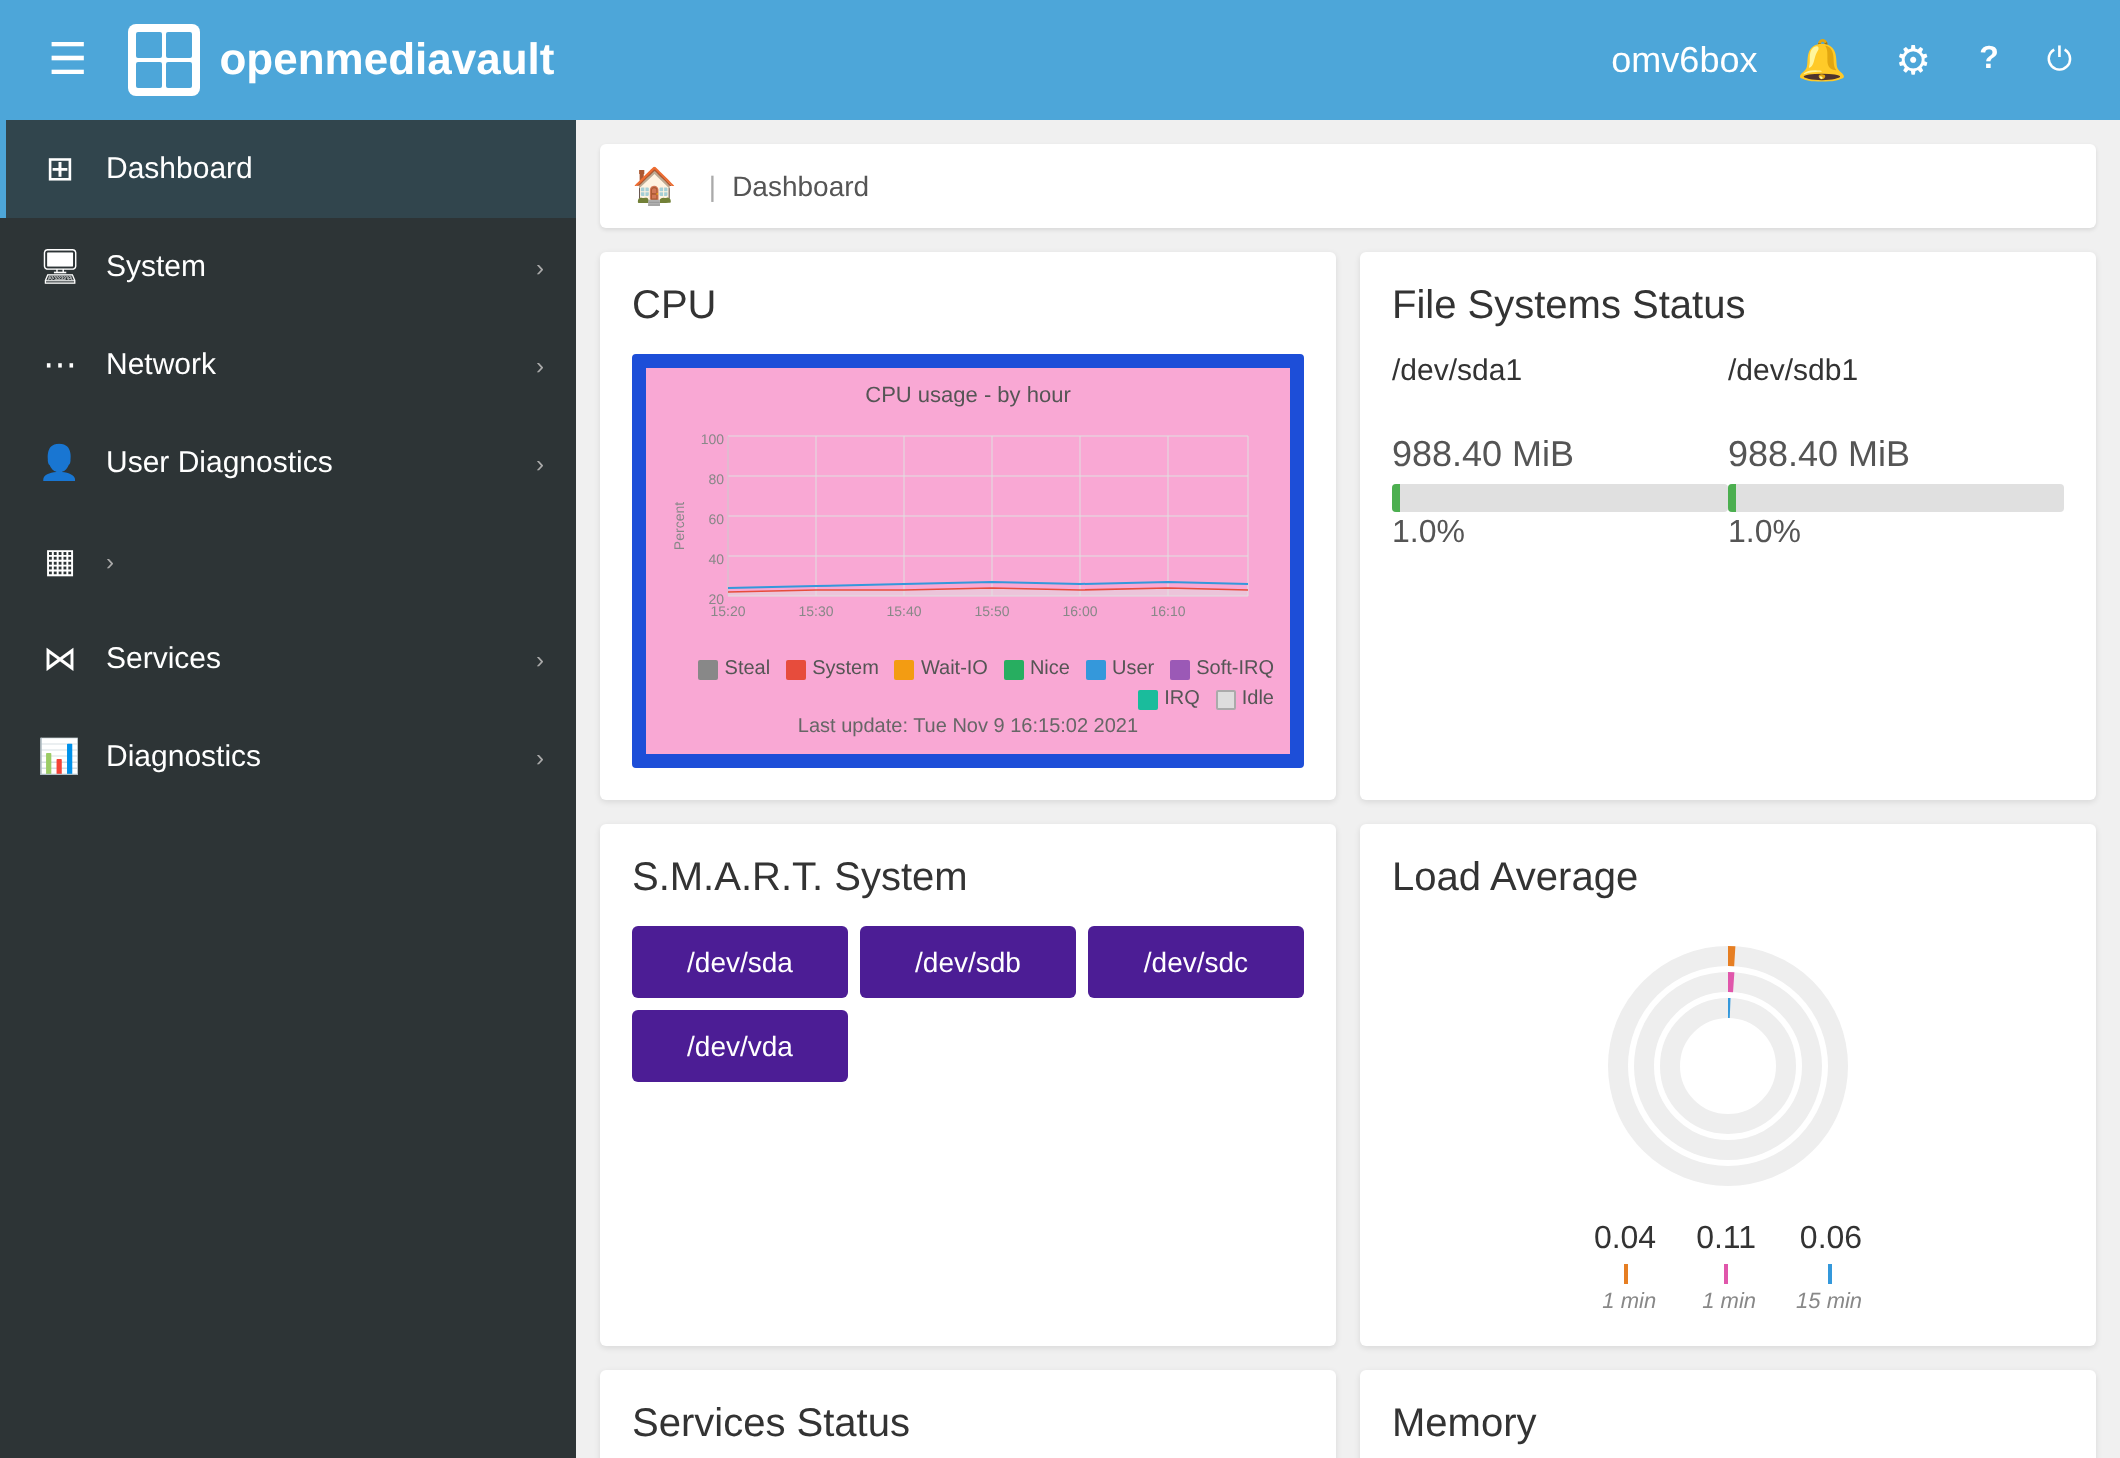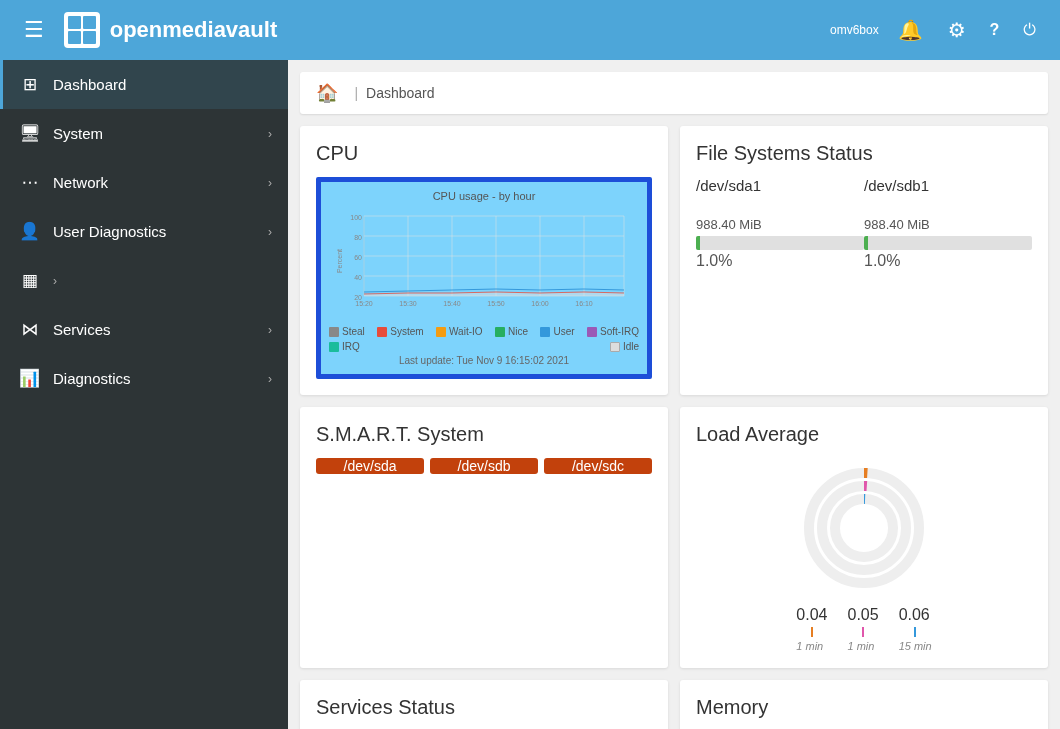--- a/index.html
+++ b/index.html
@@ -145,53 +145,53 @@
     }
     .card-title {
       font-size: 20px;
       font-weight: 400;
       color: #333;
       margin-bottom: 12px;
     }
 
     
     .cpu-chart-container {
-      background: #7dd3fc;
-      border: 5px solid #1d4ed8;
+      background: #f9a8d4;
+      border: 7px solid #1d4ed8;
       border-radius: 2px;
       padding: 8px;
     }
     .cpu-chart-title {
       text-align: center;
       font-size: 11px;
       color: #555;
       margin-bottom: 4px;
     }
     .cpu-chart-svg { width: 100%; height: 110px; }
     .cpu-chart-legend {
       display: flex;
       flex-wrap: wrap;
       gap: 4px 8px;
       margin-top: 6px;
       font-size: 10px;
       color: #555;
-      justify-content: space-between;
+      justify-content: flex-end;
     }
     .legend-item { display: flex; align-items: center; gap: 3px; }
     .legend-dot { width: 10px; height: 10px; border-radius: 1px; flex-shrink: 0; }
     .cpu-chart-footer { font-size: 10px; color: #666; text-align: center; margin-top: 3px; }
 
     
     .fs-grid {
       display: grid;
       grid-template-columns: 1fr 1fr;
     }
     .fs-item {}
     .fs-name { font-size: 15px; font-weight: 500; color: #333; margin-bottom: 3px; }
-    .fs-size { font-size: 13px; color: #555; margin-bottom: 4px; margin-top: 23px; }
+    .fs-size { font-size: 18px; color: #555; margin-bottom: 4px; margin-top: 23px; }
     .progress-bar {
       height: 14px;
       background: #e0e0e0;
       border-radius: 2px;
       overflow: hidden;
     }
     .progress-fill {
       height: 100%;
       background: #4caf50;
       display: flex;
@@ -202,43 +202,44 @@
     }
     .fs-percent { font-size: 16px; color: #555; margin-top: 2px; }
 
     
     .smart-buttons {
       display: grid;
       grid-template-columns: 1fr 1fr 1fr;
       gap: 6px;
     }
     .smart-btn {
-      background: #c2410c;
+      background: #4c1d95;
       color: white;
       border: none;
+      padding: 10px;
       border-radius: 3px;
       font-size: 14px;
       cursor: pointer;
       text-align: center;
     }
 
     
     .load-chart-area {
       display: flex;
       flex-direction: column;
       align-items: center;
     }
     .donut-svg { width: 140px; height: 140px; }
     .load-values {
       display: flex;
       justify-content: center;
       gap: 20px;
       margin-top: 8px;
     }
-    .load-val-item { text-align: left; }
+    .load-val-item { text-align: right; }
     .load-val-num { font-size: 16px; font-weight: 500; color: #333; }
     .load-val-label { font-size: 11px; color: #888; font-style: italic; }
 
     
     .ssh-btn {
       background: #4caf50;
       color: white;
       border: none;
       padding: 12px;
       width: 100%;
@@ -268,21 +269,21 @@
           <div class="logo-square"></div>
           <div class="logo-square"></div>
           <div class="logo-square"></div>
           <div class="logo-square"></div>
         </div>
       </div>
       <span>openmediavault</span>
     </div>
   </div>
   <div class="header-right">
-    <span style="font-size:12px;margin-right:4px;margin-left:24px;">omv6box</span>
+    <span style="font-size:18px;margin-right:4px;margin-left:24px;">omv6box</span>
     <button class="header-icon-btn" title="Notifications">🔔</button>
     <button class="header-icon-btn" title="Settings">⚙</button>
     <button class="header-icon-btn" title="Help" style="font-size:16px;font-weight:bold;">?</button>
     <button class="header-icon-btn" title="Power" style="font-size:16px;">⏻</button>
   </div>
 </div>
 
 <div class="main-layout">
 
   <nav class="sidebar">
@@ -431,20 +432,21 @@
           </div>
         </div>
       </div>
 
       <div class="card">
         <div class="card-title">S.M.A.R.T. System</div>
         <div class="smart-buttons">
           <button class="smart-btn">/dev/sda</button>
           <button class="smart-btn">/dev/sdb</button>
           <button class="smart-btn">/dev/sdc</button>
+          <button class="smart-btn">/dev/vda</button>
         </div>
       </div>
 
       <div class="card">
         <div class="card-title">Load Average</div>
         <div class="load-chart-area">
           <svg class="donut-svg" viewBox="0 0 140 140">
 
             <circle cx="70" cy="70" r="55" fill="none" stroke="#eee" stroke-width="10"></circle>
             <circle cx="70" cy="70" r="55" fill="none" stroke="#e67e22" stroke-width="10" stroke-dasharray="3.46 342.12" stroke-dashoffset="0" transform="rotate(-90 70 70)"></circle>
@@ -456,21 +458,21 @@
             <circle cx="70" cy="70" r="29" fill="none" stroke="#3498db" stroke-width="10" stroke-dasharray="1.1 181.06" stroke-dashoffset="0" transform="rotate(-90 70 70)"></circle>
           </svg>
         </div>
         <div class="load-values">
           <div class="load-val-item">
             <div class="load-val-num">0.04</div>
             <div style="width:2px;height:10px;background:#e67e22;margin:3px auto;"></div>
             <div class="load-val-label">1 min</div>
           </div>
           <div class="load-val-item">
-            <div class="load-val-num">0.05</div>
+            <div class="load-val-num">0.11</div>
             <div style="width:2px;height:10px;background:#e056ab;margin:3px auto;"></div>
             <div class="load-val-label">1 min</div>
           </div>
           <div class="load-val-item">
             <div class="load-val-num">0.06</div>
             <div style="width:2px;height:10px;background:#3498db;margin:3px auto;"></div>
             <div class="load-val-label">15 min</div>
           </div>
         </div>
       </div>

